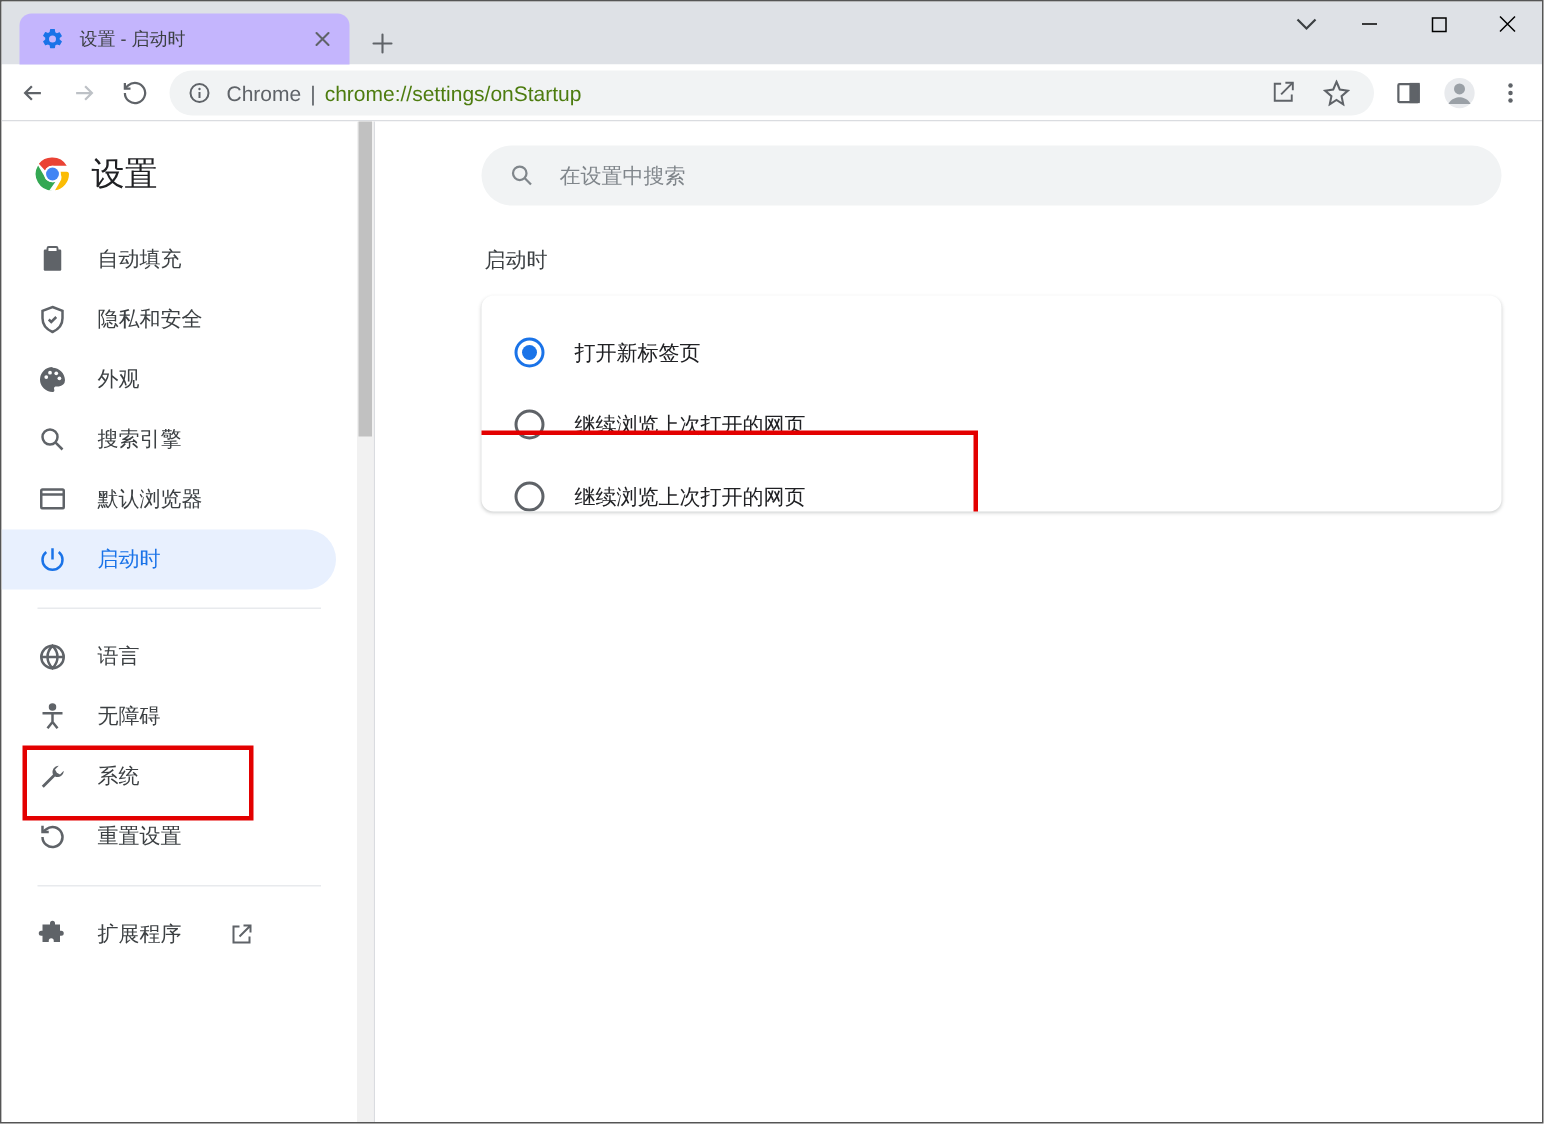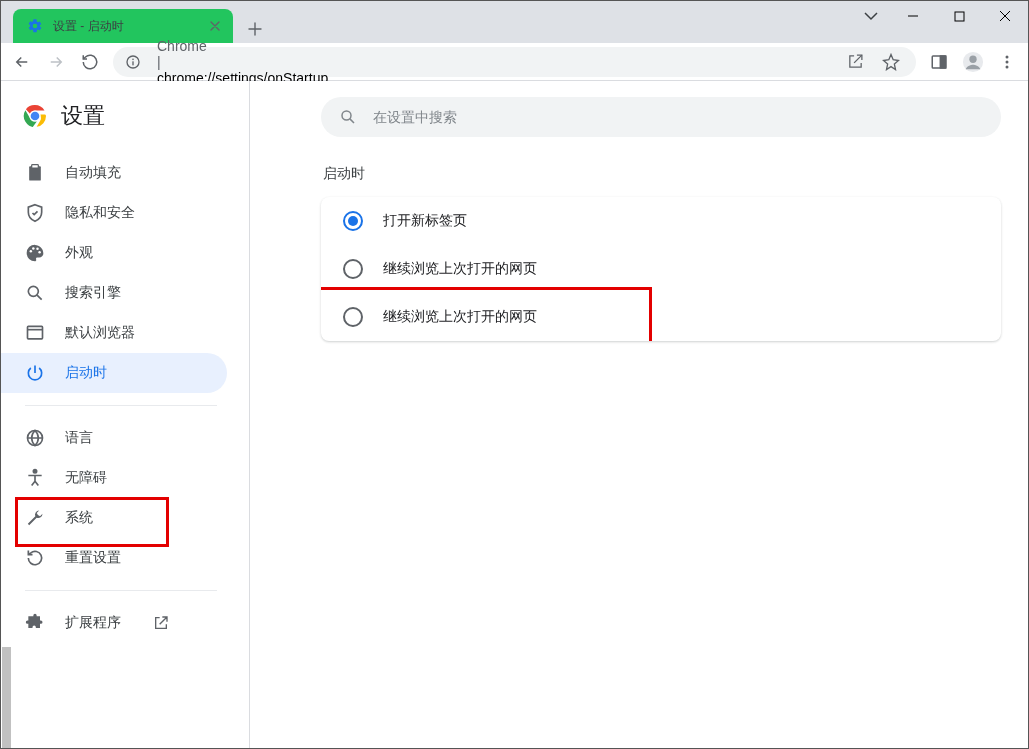--- a/index.html
+++ b/index.html
@@ -2,42 +2,42 @@
 <html><head>
 <meta charset="utf-8">
 <style>
   * { box-sizing: border-box; }
   html, body { margin: 0; padding: 0; font-family: "Segoe UI", "Microsoft YaHei", Arial, sans-serif; font-size: 13px; color: #202124; background: #fff; }
   body { width: 1029px; height: 749px; overflow: hidden; border: 1px solid #555; }
 
   
   .win-top { display: flex; height: 42px; background: #dee1e6; align-items: flex-start; }
   .tab-strip { display: flex; align-items: flex-end; height: 42px; padding-left: 12px; flex: 1; }
-  .tab { display: flex; align-items: center; background: #22c55e; height: 34px; border-radius: 8px 8px 0 0; padding: 0 10px 0 12px; min-width: 220px; gap: 8px; margin-top: 8px; }
+  .tab { display: flex; align-items: center; background: #c4b5fd; height: 34px; border-radius: 8px 8px 0 0; padding: 0 10px 0 12px; min-width: 220px; gap: 8px; margin-top: 8px; }
   .tab-title { flex: 1; font-size: 12px; color: #3c4043; white-space: nowrap; overflow: hidden; text-overflow: ellipsis; }
   .tab-close { width: 16px; height: 16px; display: flex; align-items: center; justify-content: center; color: #5f6368; border-radius: 50%; }
   .new-tab { width: 28px; height: 28px; display: flex; align-items: center; justify-content: center; color: #5f6368; margin-left: 8px; margin-top: 10px; border-radius: 50%; }
   .win-ctrls { display: flex; align-items: center; height: 30px; }
   .win-btn { width: 46px; height: 30px; display: flex; align-items: center; justify-content: center; color: #000; }
   .win-btn.dropdown { width: 38px; }
 
   
   .toolbar { display: flex; align-items: center; height: 38px; background: #fff; border-bottom: 1px solid #dadce0; padding: 0 6px; gap: 4px; }
   .tb-btn { width: 30px; height: 30px; display: flex; align-items: center; justify-content: center; color: #5f6368; border-radius: 50%; }
   .tb-btn.disabled { color: #bdc1c6; }
   .omnibox { flex: 1; display: flex; align-items: center; height: 30px; background: #f1f3f4; border-radius: 15px; padding: 0 12px; gap: 10px; margin: 0 4px; }
   .omnibox-spacer { flex: 1; }
-  .url-text { font-size: 14px; color: #202124; display: flex; align-items: baseline; flex-direction: column; }
+  .url-text { font-size: 14px; color: #202124; display: flex; align-items: baseline; }
   .url-origin { color: #5f6368; }
   .url-sep { color: #5f6368; margin: 0 6px; }
-  .url-path { color: #000000; }
+  .url-path { color: #4d7c0f; }
 
   
   .content { display: flex; height: calc(749px - 42px - 38px - 2px); background: #fff; }
-  .sidebar-wrap { width: 249px; display: flex; border-right: 1px solid #dadce0; flex-direction: column; }
+  .sidebar-wrap { width: 249px; display: flex; border-right: 1px solid #dadce0; }
   .sidebar { width: 240px; overflow: hidden; }
   .scrollbar-track { width: 11px; background: #f1f1f1; position: relative; }
   .scrollbar-thumb { position: absolute; top: 0; left: 1px; width: 9px; height: 210px; background: #c1c1c1; border-radius: 0; }
 
   .sb-header { display: flex; align-items: center; padding: 20px 22px 18px 22px; gap: 14px; }
   .sb-title { font-size: 22px; color: #202124; }
   .sb-list { padding: 4px 0; }
   .sb-item { display: flex; align-items: center; height: 40px; padding: 0 20px 0 24px; gap: 20px; color: #3c4043; font-size: 14px; border-radius: 0 20px 20px 0; margin-right: 14px; cursor: pointer; }
   .sb-item.selected { background: #e8f0fe; color: #1a73e8; }
   .sb-item.selected .sb-icon { color: #1a73e8; }
@@ -47,21 +47,21 @@
 
   .main { flex: 1; padding: 0 20px; overflow: auto; margin-left: 44px; }
   .search-wrap { display: flex; justify-content: center; padding: 16px 0 10px 0; }
   .search-box { width: 680px; height: 40px; background: #f1f3f4; border-radius: 20px; display: flex; align-items: center; padding: 0 18px; gap: 14px; }
   .search-box input { border: none; outline: none; background: transparent; font-size: 14px; flex: 1; color: #202124; }
   .search-box input::placeholder { color: #80868b; }
 
   .section { width: 680px; margin: 18px auto 0 auto; }
   .section-title { font-size: 14px; color: #3c4043; margin-bottom: 14px; font-weight: 500; padding-left: 2px; }
   .card { background: #fff; border-radius: 8px; box-shadow: 0 1px 2px rgba(60,64,67,.15), 0 1px 3px rgba(60,64,67,.1); overflow: hidden; }
-  .radio-row { display: flex; align-items: center; height: 48px; padding: 0 22px; gap: 20px; font-size: 14px; cursor: pointer; }
+  .radio-row { display: flex; align-items: flex-end; height: 48px; padding: 0 22px; gap: 20px; font-size: 14px; cursor: pointer; }
   .radio-outer { width: 20px; height: 20px; border: 2px solid #5f6368; border-radius: 50%; display: flex; align-items: center; justify-content: center; flex-shrink: 0; }
   .radio-row.selected .radio-outer { border-color: #1a73e8; }
   .radio-inner { width: 10px; height: 10px; background: #1a73e8; border-radius: 50%; display: none; }
   .radio-row.selected .radio-inner { display: block; }
 
   .hl-red { position: absolute; border: 3px solid #e30000; pointer-events: none; }
   .rel { position: relative; }
 
   svg { display: block; }
 </style>

